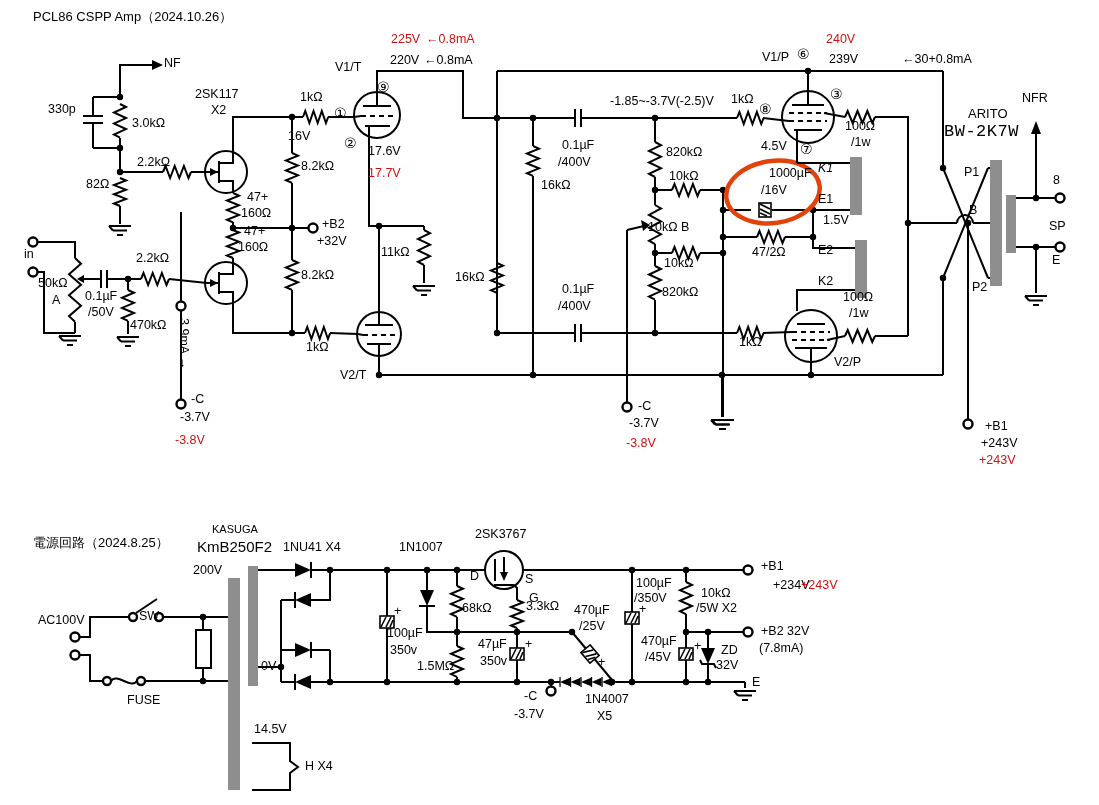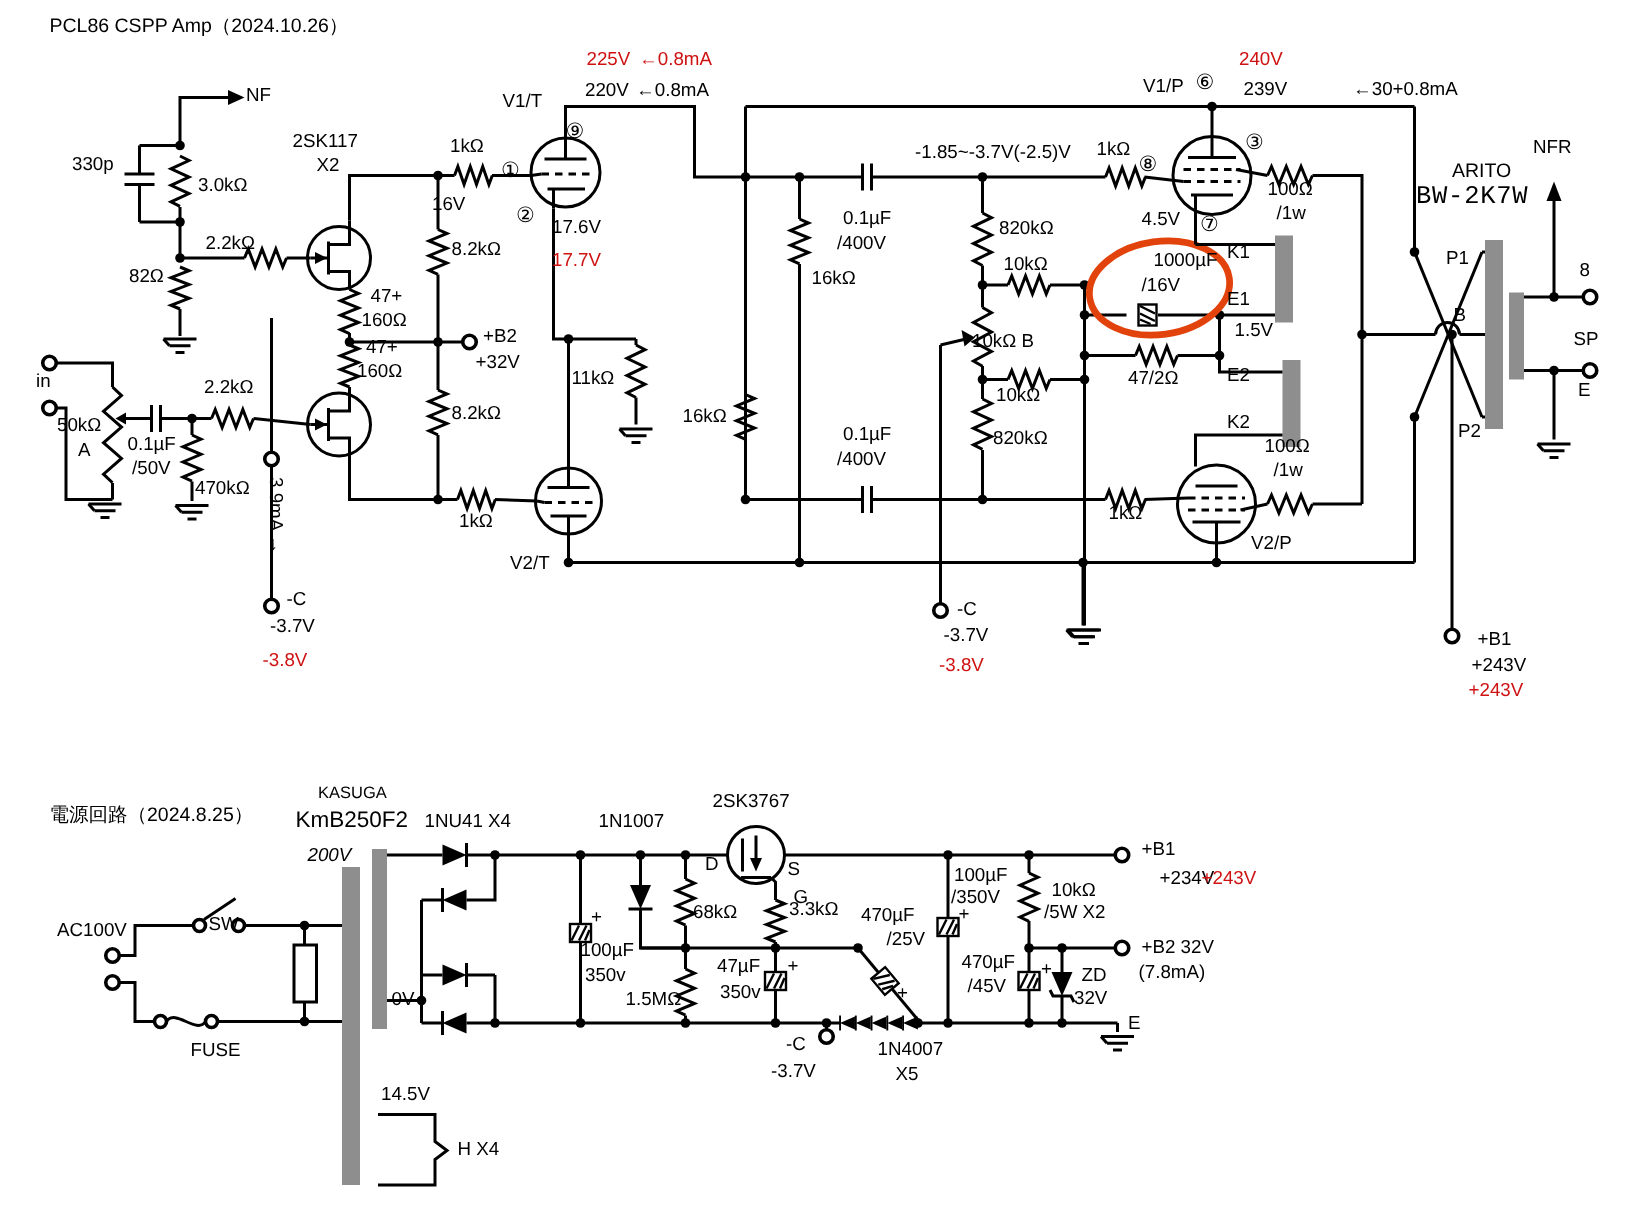--- a/index.html
+++ b/index.html
@@ -492,21 +492,21 @@
       <div class="lbl red" style="left: 826px; top: 33px;">240V</div>
       <div class="lbl" style="left: 829px; top: 53px;">239V</div>
       <div class="lbl" style="left: 866px; top: 53px; margin-left: 36px;">←30+0.8mA</div>
       <div class="lbl s14" style="left: 830px; top: 87px;">③</div>
       <div class="lbl" style="left: 845px; top: 120px;">100Ω</div>
       <div class="lbl" style="left: 851px; top: 136px;">/1w</div>
       <div class="lbl" style="left: 761px; top: 140px;">4.5V</div>
       <div class="lbl s14" style="left: 800px; top: 142px;">⑦</div>
       <div class="lbl" style="left: 749px; top: 167px; margin-left: 20px;">1000µF</div>
       <div class="lbl" style="left: 761px; top: 184px;">/16V</div>
-      <div class="lbl" style="left: 818px; top: 162px;">K1</div>
+      <div class="lbl" style="left: 818px; top: 162px; font-style: italic;">K1</div>
       <div class="lbl" style="left: 818px; top: 193px;">E1</div>
       <div class="lbl" style="left: 823px; top: 214px;">1.5V</div>
       <div class="lbl" style="left: 818px; top: 244px;">E2</div>
       <div class="lbl" style="left: 818px; top: 275px;">K2</div>
       <div class="lbl" style="left: 752px; top: 246px;">47/2Ω</div>
       <div class="lbl" style="left: 843px; top: 291px;">100Ω</div>
       <div class="lbl" style="left: 849px; top: 307px;">/1w</div>
       <div class="lbl" style="left: 739px; top: 336px;">1kΩ</div>
       <div class="lbl" style="left: 834px; top: 356px;">V2/P</div>
       <div class="lbl s13" style="left: 968px; top: 107px;">ARITO</div>
@@ -520,21 +520,21 @@
       <div class="lbl" style="left: 1052px; top: 254px;">E</div>
       <div class="lbl" style="left: 985px; top: 420px;">+B1</div>
       <div class="lbl" style="left: 981px; top: 437px;">+243V</div>
       <div class="lbl red" style="left: 979px; top: 454px;">+243V</div>
       <div class="lbl" style="left: 638px; top: 400px;">-C</div>
       <div class="lbl" style="left: 629px; top: 417px;">-3.7V</div>
       <div class="lbl red" style="left: 626px; top: 437px;">-3.8V</div>
       <div class="lbl s13" style="left: 33px; top: 536px;">電源回路（2024.8.25）</div>
       <div class="lbl s11" style="left: 212px; top: 524px;">KASUGA</div>
       <div class="lbl s15" style="left: 197px; top: 539px;">KmB250F2</div>
-      <div class="lbl" style="left: 205px; top: 564px; font-style: italic;">200V</div>
+      <div class="lbl" style="left: 193px; top: 564px;">200V</div>
       <div class="lbl" style="left: 261px; top: 660px;">0V</div>
       <div class="lbl" style="left: 254px; top: 723px;">14.5V</div>
       <div class="lbl" style="left: 305px; top: 760px;">H X4</div>
       <div class="lbl" style="left: 139px; top: 610px;">SW</div>
       <div class="lbl" style="left: 38px; top: 614px;">AC100V</div>
       <div class="lbl" style="left: 127px; top: 694px;">FUSE</div>
       <div class="lbl" style="left: 283px; top: 541px;">1NU41 X4</div>
       <div class="lbl" style="left: 399px; top: 541px;">1N1007</div>
       <div class="lbl" style="left: 475px; top: 528px;">2SK3767</div>
       <div class="lbl" style="left: 470px; top: 570px;">D</div>
@@ -543,21 +543,21 @@
       <div class="lbl" style="left: 462px; top: 602px;">68kΩ</div>
       <div class="lbl" style="left: 526px; top: 600px;">3.3kΩ</div>
       <div class="lbl" style="left: 387px; top: 627px;">100µF</div>
       <div class="lbl" style="left: 390px; top: 644px;">350v</div>
       <div class="lbl" style="left: 478px; top: 638px;">47µF</div>
       <div class="lbl" style="left: 480px; top: 655px;">350v</div>
       <div class="lbl" style="left: 417px; top: 660px;">1.5MΩ</div>
       <div class="lbl" style="left: 524px; top: 690px;">-C</div>
       <div class="lbl" style="left: 514px; top: 708px;">-3.7V</div>
       <div class="lbl" style="left: 574px; top: 604px;">470µF</div>
-      <div class="lbl" style="left: 579px; top: 620px; margin-left: 12px;">/25V</div>
+      <div class="lbl" style="left: 579px; top: 620px;">/25V</div>
       <div class="lbl" style="left: 636px; top: 577px;">100µF</div>
       <div class="lbl" style="left: 634px; top: 592px;">/350V</div>
       <div class="lbl" style="left: 641px; top: 635px;">470µF</div>
       <div class="lbl" style="left: 645px; top: 651px;">/45V</div>
       <div class="lbl" style="left: 701px; top: 587px;">10kΩ</div>
       <div class="lbl" style="left: 696px; top: 602px;">/5W X2</div>
       <div class="lbl" style="left: 721px; top: 644px;">ZD</div>
       <div class="lbl" style="left: 716px; top: 659px;">32V</div>
       <div class="lbl" style="left: 585px; top: 693px;">1N4007</div>
       <div class="lbl" style="left: 597px; top: 710px;">X5</div>

